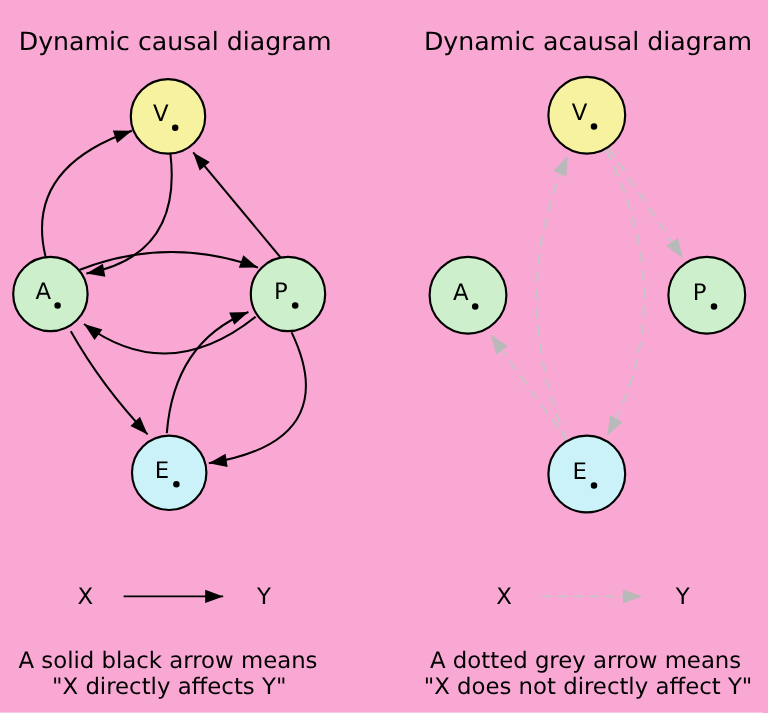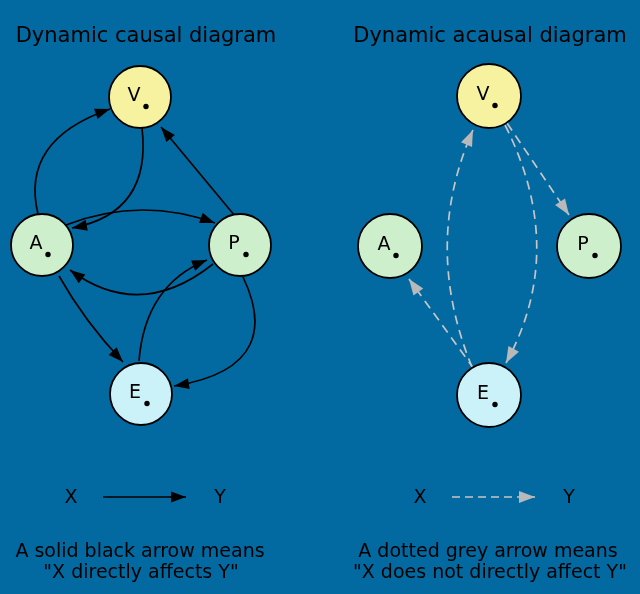--- a/index.html
+++ b/index.html
@@ -1,19 +1,19 @@
 <!DOCTYPE html>
 <html><head>
 <meta charset="utf-8">
 <style>
   html,body{margin:0;padding:0;background:#ffffff;}
   .figure-canvas{
     position:relative;
     width:640px;height:594px;
-    background:#0369a1;
+    background:#f9a8d4;
     font-family:"DejaVu Sans","Liberation Sans",sans-serif;
     overflow:hidden;
   }
   svg{position:absolute;left:0;top:0;}
   text{
     font-family:"DejaVu Sans","Liberation Sans",sans-serif;
     fill:#000000;
   }
   .title-text{font-size:21px;text-anchor:middle;}
   .node-circle{stroke:#000000;stroke-width:1.8;}

